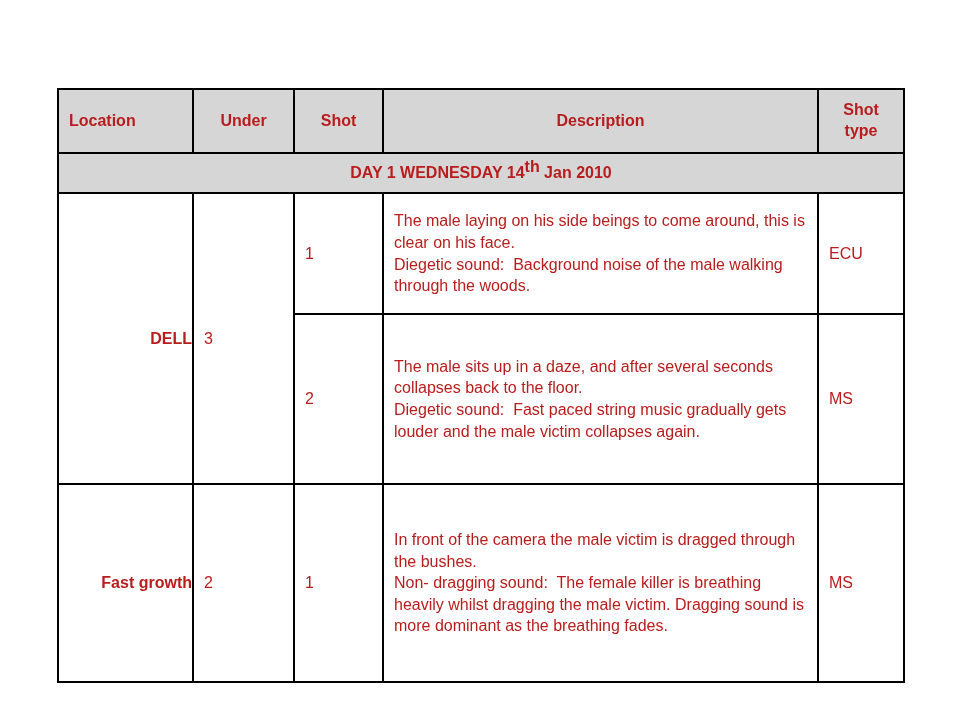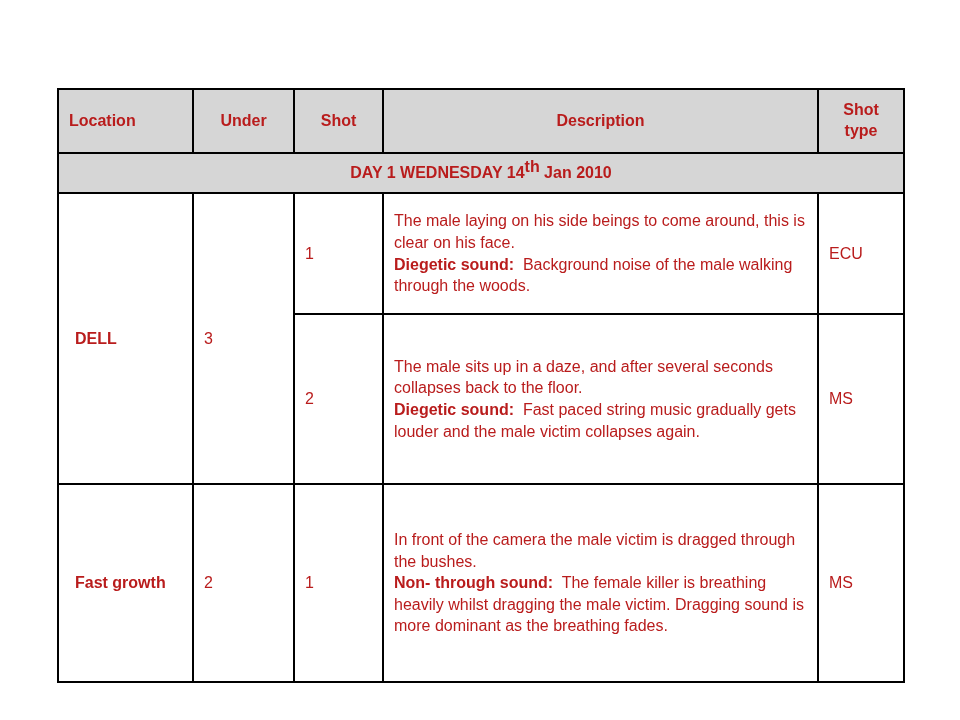--- a/index.html
+++ b/index.html
@@ -54,37 +54,37 @@
     vertical-align: middle;
     font-weight: bold;
     padding: 0;
   }
   td.day-cell sup {
     font-size: 16px;
     line-height: 0;
   }
   
   td.location-cell {
-    text-align: left;
+    text-align: right;
     vertical-align: middle;
     font-weight: bold;
-    padding: 0 16px;
+    padding: 0 0;
   }
   td.scene-cell, td.shot-cell, td.type-cell {
     text-align: left;
     vertical-align: middle;
     padding-left: 10px;
   }
   td.desc-cell {
     text-align: left;
     vertical-align: middle;
     padding: 8px 10px;
     line-height: 1.35;
   }
-  td.desc-cell .sound-label { font-weight: bold; }
+  td.desc-cell .sound-label { font-weight: normal; }
 </style>
 </head>
 <body>
 
 <div class="page">
   <table class="shot-table">
     <colgroup>
       <col style="width:135px">
       <col style="width:101px">
       <col style="width:89px">
@@ -125,19 +125,19 @@
       </td>
       <td class="type-cell">MS</td>
     </tr>
 
     <tr class="r-group-b">
       <td class="location-cell">Fast growth</td>
       <td class="scene-cell">2</td>
       <td class="shot-cell">1</td>
       <td class="desc-cell">
         <div class="action-text">In front of the camera the male victim is dragged through the bushes.</div>
-        <div class="sound-line"><span class="sound-label">Non- through sound:</span><span class="sound-text">&nbsp; The female killer is breathing heavily whilst dragging the male victim. Dragging sound is more dominant as the breathing fades.</span></div>
+        <div class="sound-line"><span class="sound-label">Non- dragging sound:</span><span class="sound-text">&nbsp; The female killer is breathing heavily whilst dragging the male victim. Dragging sound is more dominant as the breathing fades.</span></div>
       </td>
       <td class="type-cell">MS</td>
     </tr>
   </tbody>
     </table>
 </div>
 
 </body></html>

